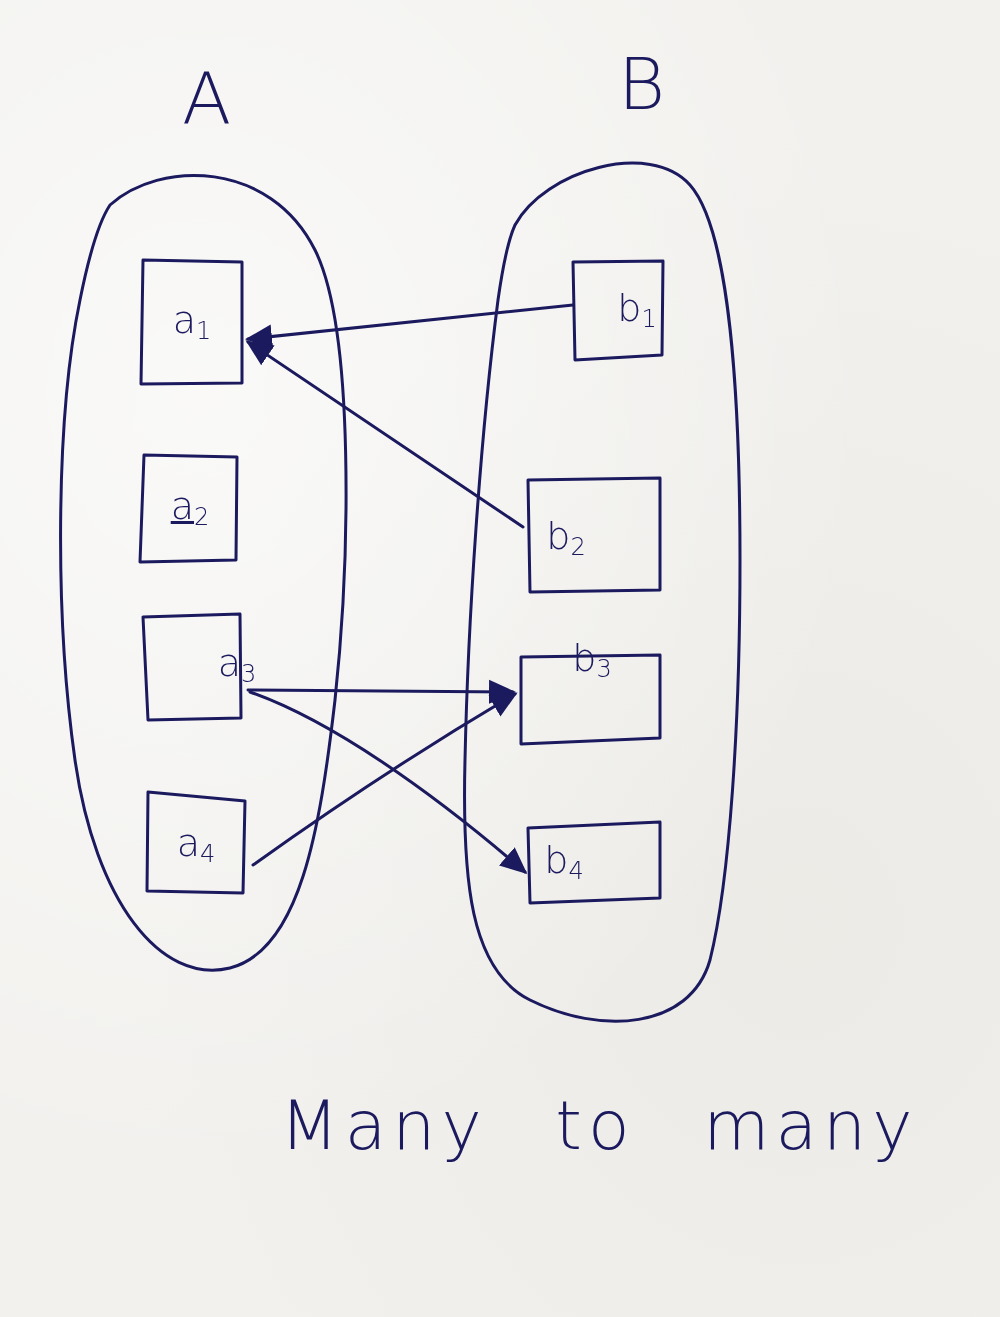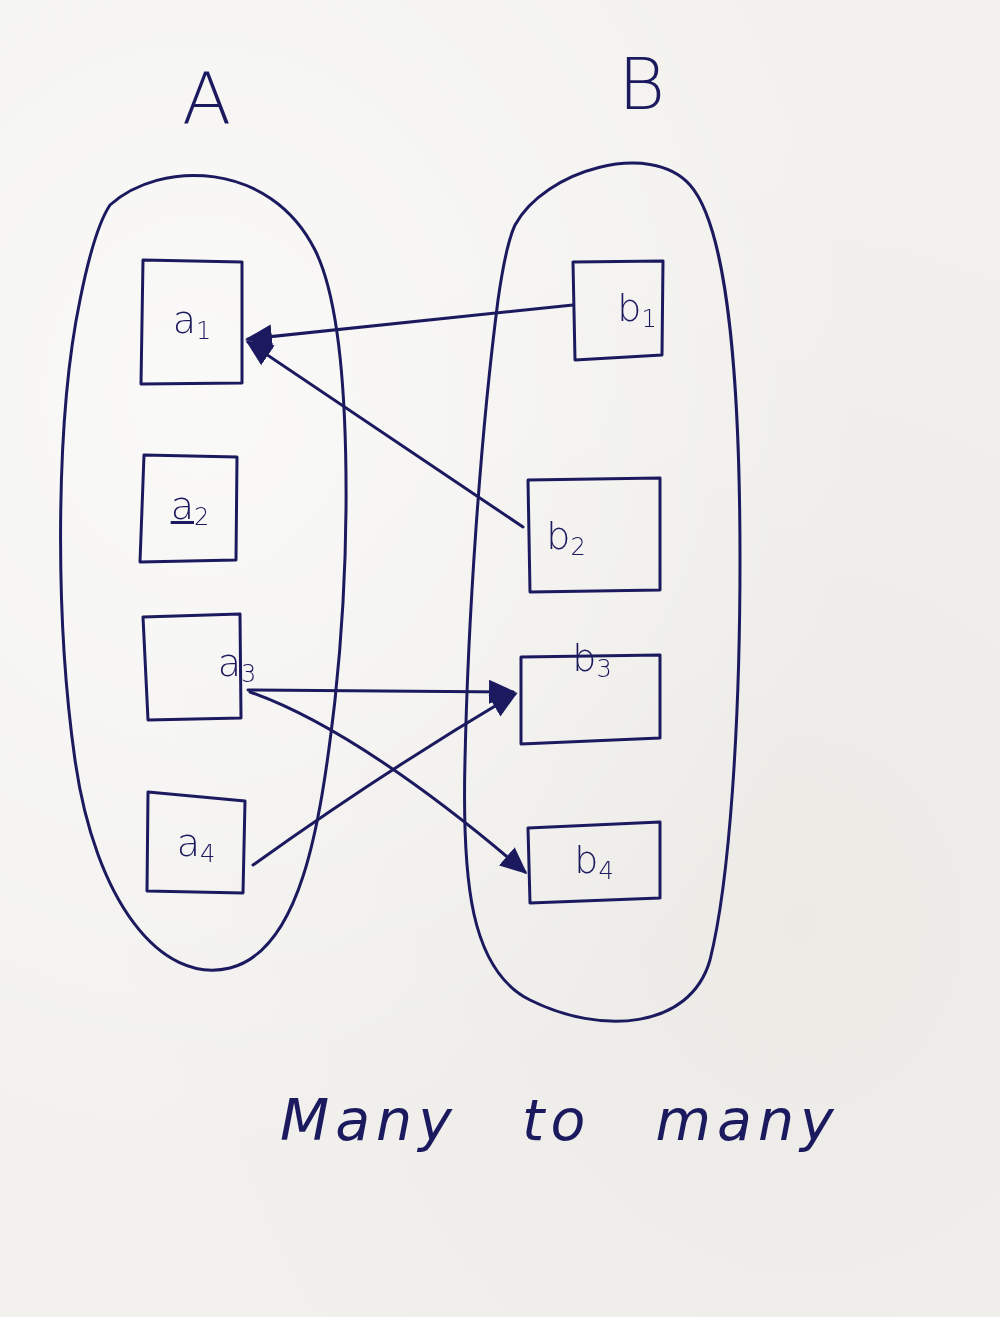--- a/index.html
+++ b/index.html
@@ -18,21 +18,21 @@
     }
     svg.diagram { position: absolute; left: 0; top: 0; }
     .set-label, .node-label, .caption {
       position: absolute; color: #1c1a5e;
       font-family: "DejaVu Sans", sans-serif;
       font-weight: 300;
     }
     .set-label { font-size: 72px; line-height: 1; }
     .node-label { font-size: 38px; line-height: 1; transform: translate(-50%, -50%); }
     .node-label sub { font-size: 24px; vertical-align: -6px; }
-    .caption { font-size: 57px; line-height: 1; letter-spacing: 6px; word-spacing: 40px; font-style: italic; }
+    .caption { font-size: 68px; line-height: 1; letter-spacing: 6px; word-spacing: 40px; }
   </style>
 </head>
 <body>
 
 <div class="paper"></div>
 
 <svg class="diagram" width="1000" height="1317" viewBox="0 0 1000 1317">
   <defs>
     <marker id="arrowhead" markerWidth="10" markerHeight="10" refX="8" refY="5" orient="auto">
       <path d="M0,1 L9,5 L0,9 Z" fill="#1c1a5e"></path>
@@ -80,17 +80,17 @@
 
 <div class="node-label" style="left:602px; top:310px;margin-left:35px;">
   <span>b</span><sub>1</sub>
 </div>
 <div class="node-label" style="left:566px; top:538px;">
   <span>b</span><sub>2</sub>
 </div>
 <div class="node-label" style="left:592px; top:660px;">
   <span>b</span><sub>3</sub>
 </div>
-<div class="node-label" style="left:594px; top:862px;">
+<div class="node-label" style="left:564px; top:862px;">
   <span>b</span><sub>4</sub>
 </div>
 
 <div class="caption" style="left:280px; top:1092px;">Many to many</div>
 
 </body></html>

